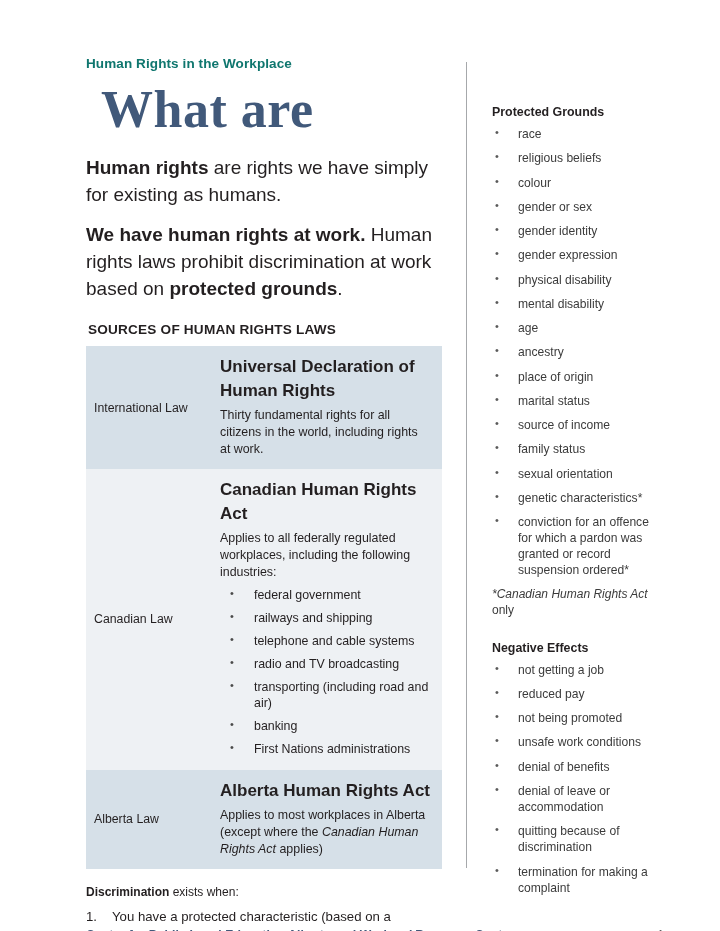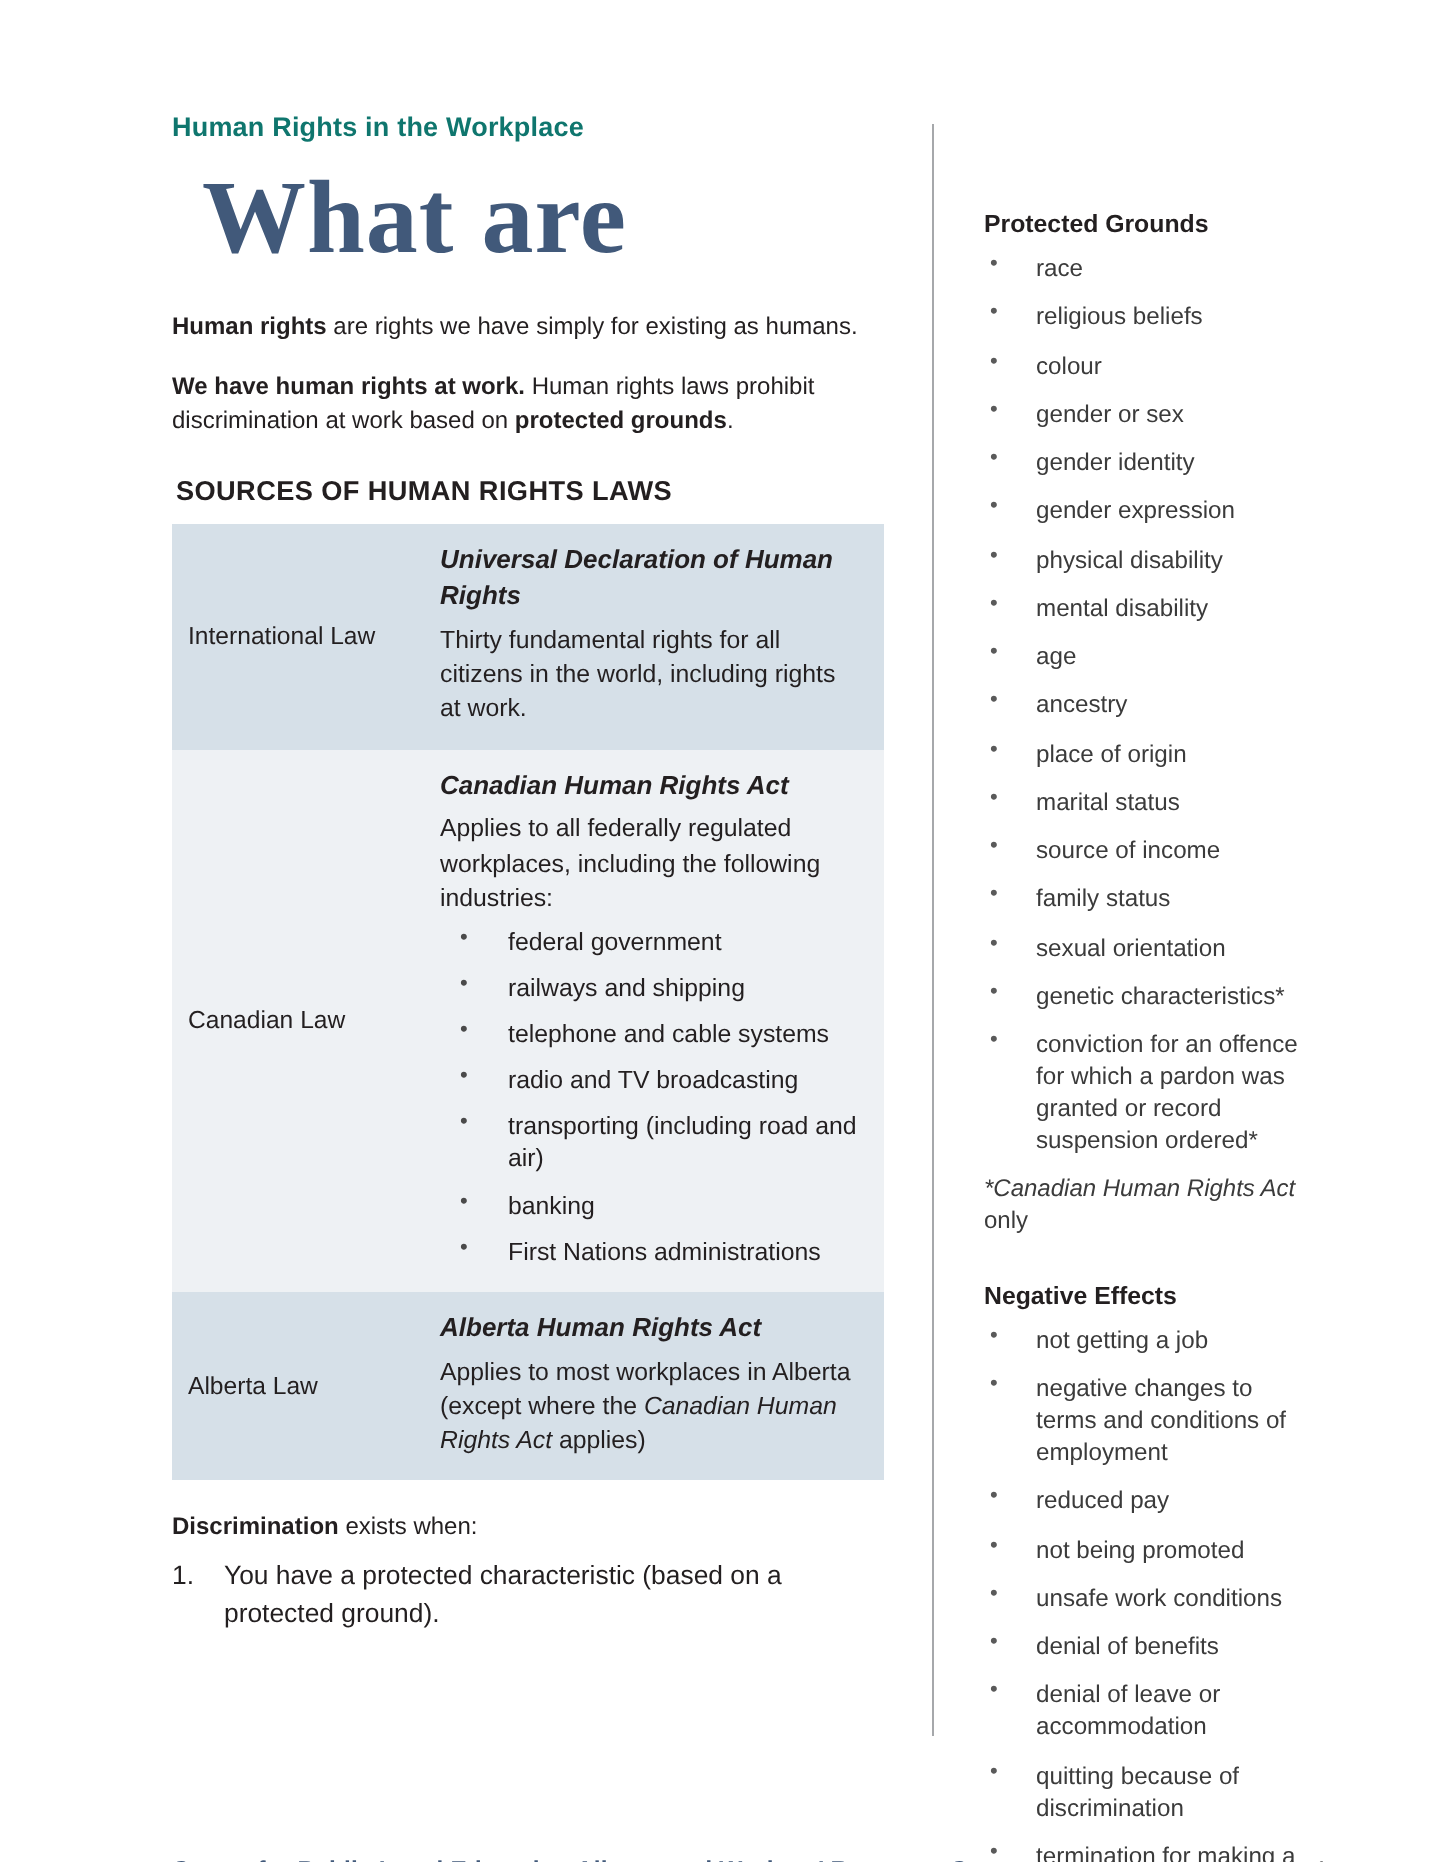--- a/index.html
+++ b/index.html
@@ -43,21 +43,21 @@
     color: #41597a;
     font-size: 52px;
     line-height: 1.12;
     letter-spacing: 0.5px;
     margin: 0 0 16px 15px;
   }
   .title .line { display: block; }
   .title .line2 { text-indent: 36px; }
 
   .intro {
-    font-size: 12px;
+    font-size: 19px;
     line-height: 1.42;
     margin: 0 0 13px 0;
   }
   .intro b { font-weight: bold; }
 
   .section-head {
     font-size: 13.6px;
     font-weight: bold;
     letter-spacing: 0.2px;
     margin: 19px 0 9px 2px;
@@ -80,22 +80,21 @@
     font-size: 12.3px;
     color: #231f20;
   }
   .law-table td.content {
     padding: 9px 12px 11px 8px;
     font-size: 12.4px;
     line-height: 1.38;
   }
   .row-title {
     font-weight: bold;
-    font-style: italic;
-    font-size: 13px;
+    font-size: 17px;
     margin: 0 0 5px 0;
   }
   .row-desc { margin: 0; }
   .row-desc i { font-style: italic; }
 
   .ind-list {
     list-style: none;
     margin: 5px 0 0 0;
     padding: 0;
   }
@@ -316,21 +315,20 @@
     </ul>
 
     <p class="footnote">
       <i>*Canadian Human Rights Act</i><span> only</span>
     </p>
 
     <div class="side-head second">Negative Effects</div>
 
     <ul class="side-list">
       <li>not getting a job</li>
-      <li>negative changes to terms and conditions of employment</li>
       <li>reduced pay</li>
       <li>not being promoted</li>
       <li>unsafe work conditions</li>
       <li>denial of benefits</li>
       <li>denial of leave or accommodation</li>
       <li>quitting because of discrimination</li>
       <li>termination for making a complaint</li>
     </ul>
   </div>
 

